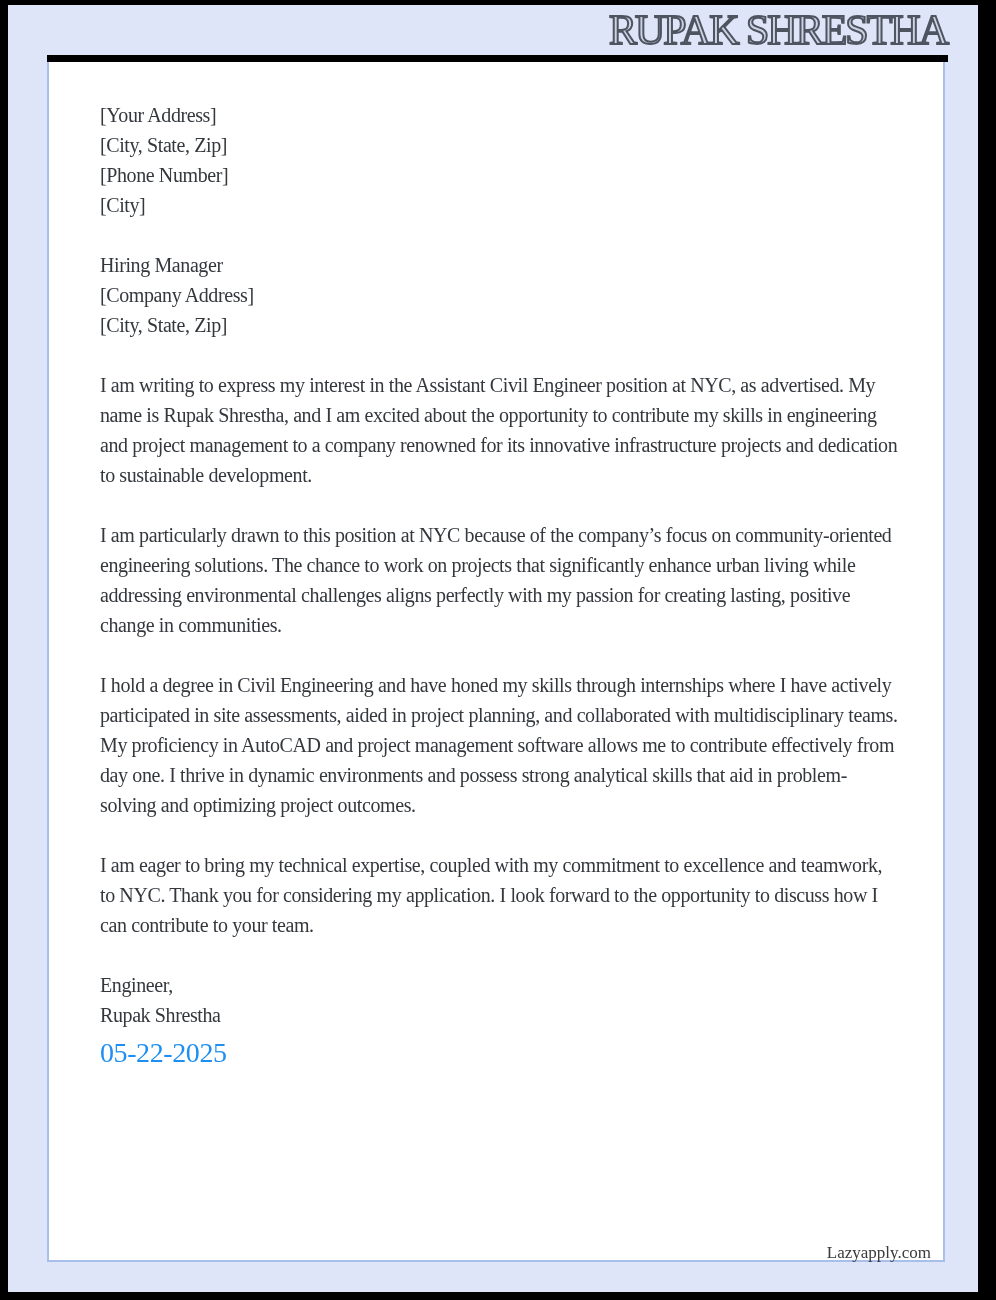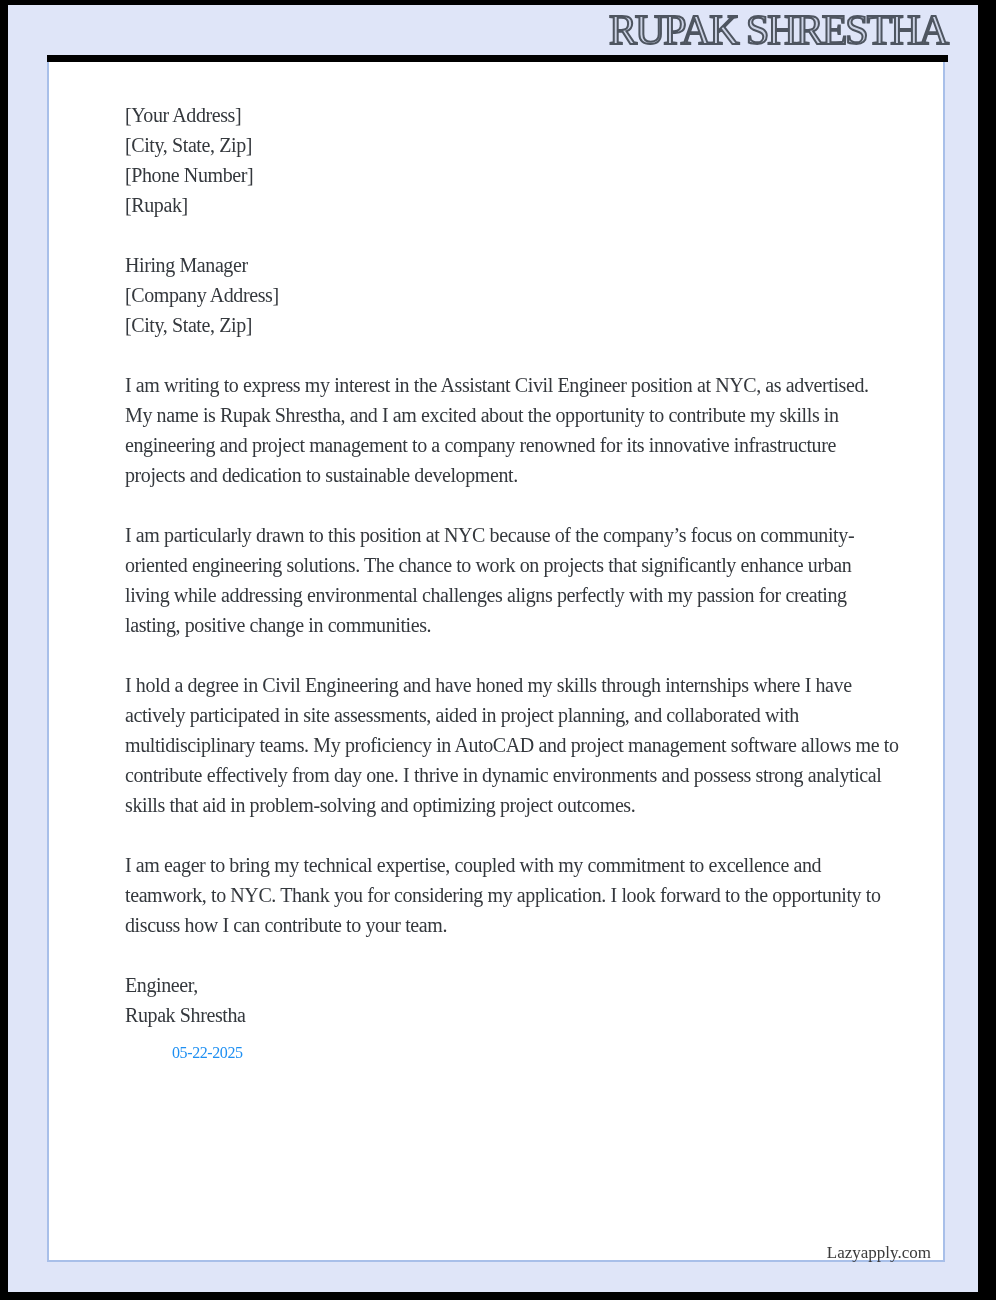--- a/index.html
+++ b/index.html
@@ -41,36 +41,34 @@
     width:901px;height:7px;
     background:var(--frame);
   }
   .page{
     position:absolute;
     left:47px;top:62px;
     width:898px;height:1200px;
     background:var(--page-bg);
     border:2px solid var(--page-border);
     border-top:none;
-    padding-left:25px;
   }
   .content{
     padding:38px 44px 0 51px;
     font-size:20px;
     line-height:30px;
     letter-spacing:-0.4px;
     color:var(--ink);
   }
   .block{margin:0 0 30px 0;}
   .closing-block{margin:0 0 8px 0;}
   .date{
     color:var(--accent-blue);
-    font-size:16px;
+    font-size:28px;
     line-height:30px;
-    margin-left:47px;
   }
   .watermark{
     position:absolute;
     top:1243px;
     right:65px;
     font-size:17px;
     color:#3b3b3b;
   }
 </style>
 </head>
@@ -82,21 +80,21 @@
 
 <div class="header-bar"></div>
 
 <div class="page">
   <div class="content">
 
     <div class="block">
       <div>[Your Address]</div>
       <div>[City, State, Zip]</div>
       <div>[Phone Number]</div>
-      <div>[Rupak]</div>
+      <div>[City]</div>
     </div>
 
     <div class="block">
       <div>Hiring Manager</div>
       <div>[Company Address]</div>
       <div>[City, State, Zip]</div>
     </div>
 
 
     <p class="block">I am writing to express my interest in the Assistant Civil Engineer position at NYC, as advertised. My name is Rupak Shrestha, and I am excited about the opportunity to contribute my skills in engineering and project management to a company renowned for its innovative infrastructure projects and dedication to sustainable development.</p>

